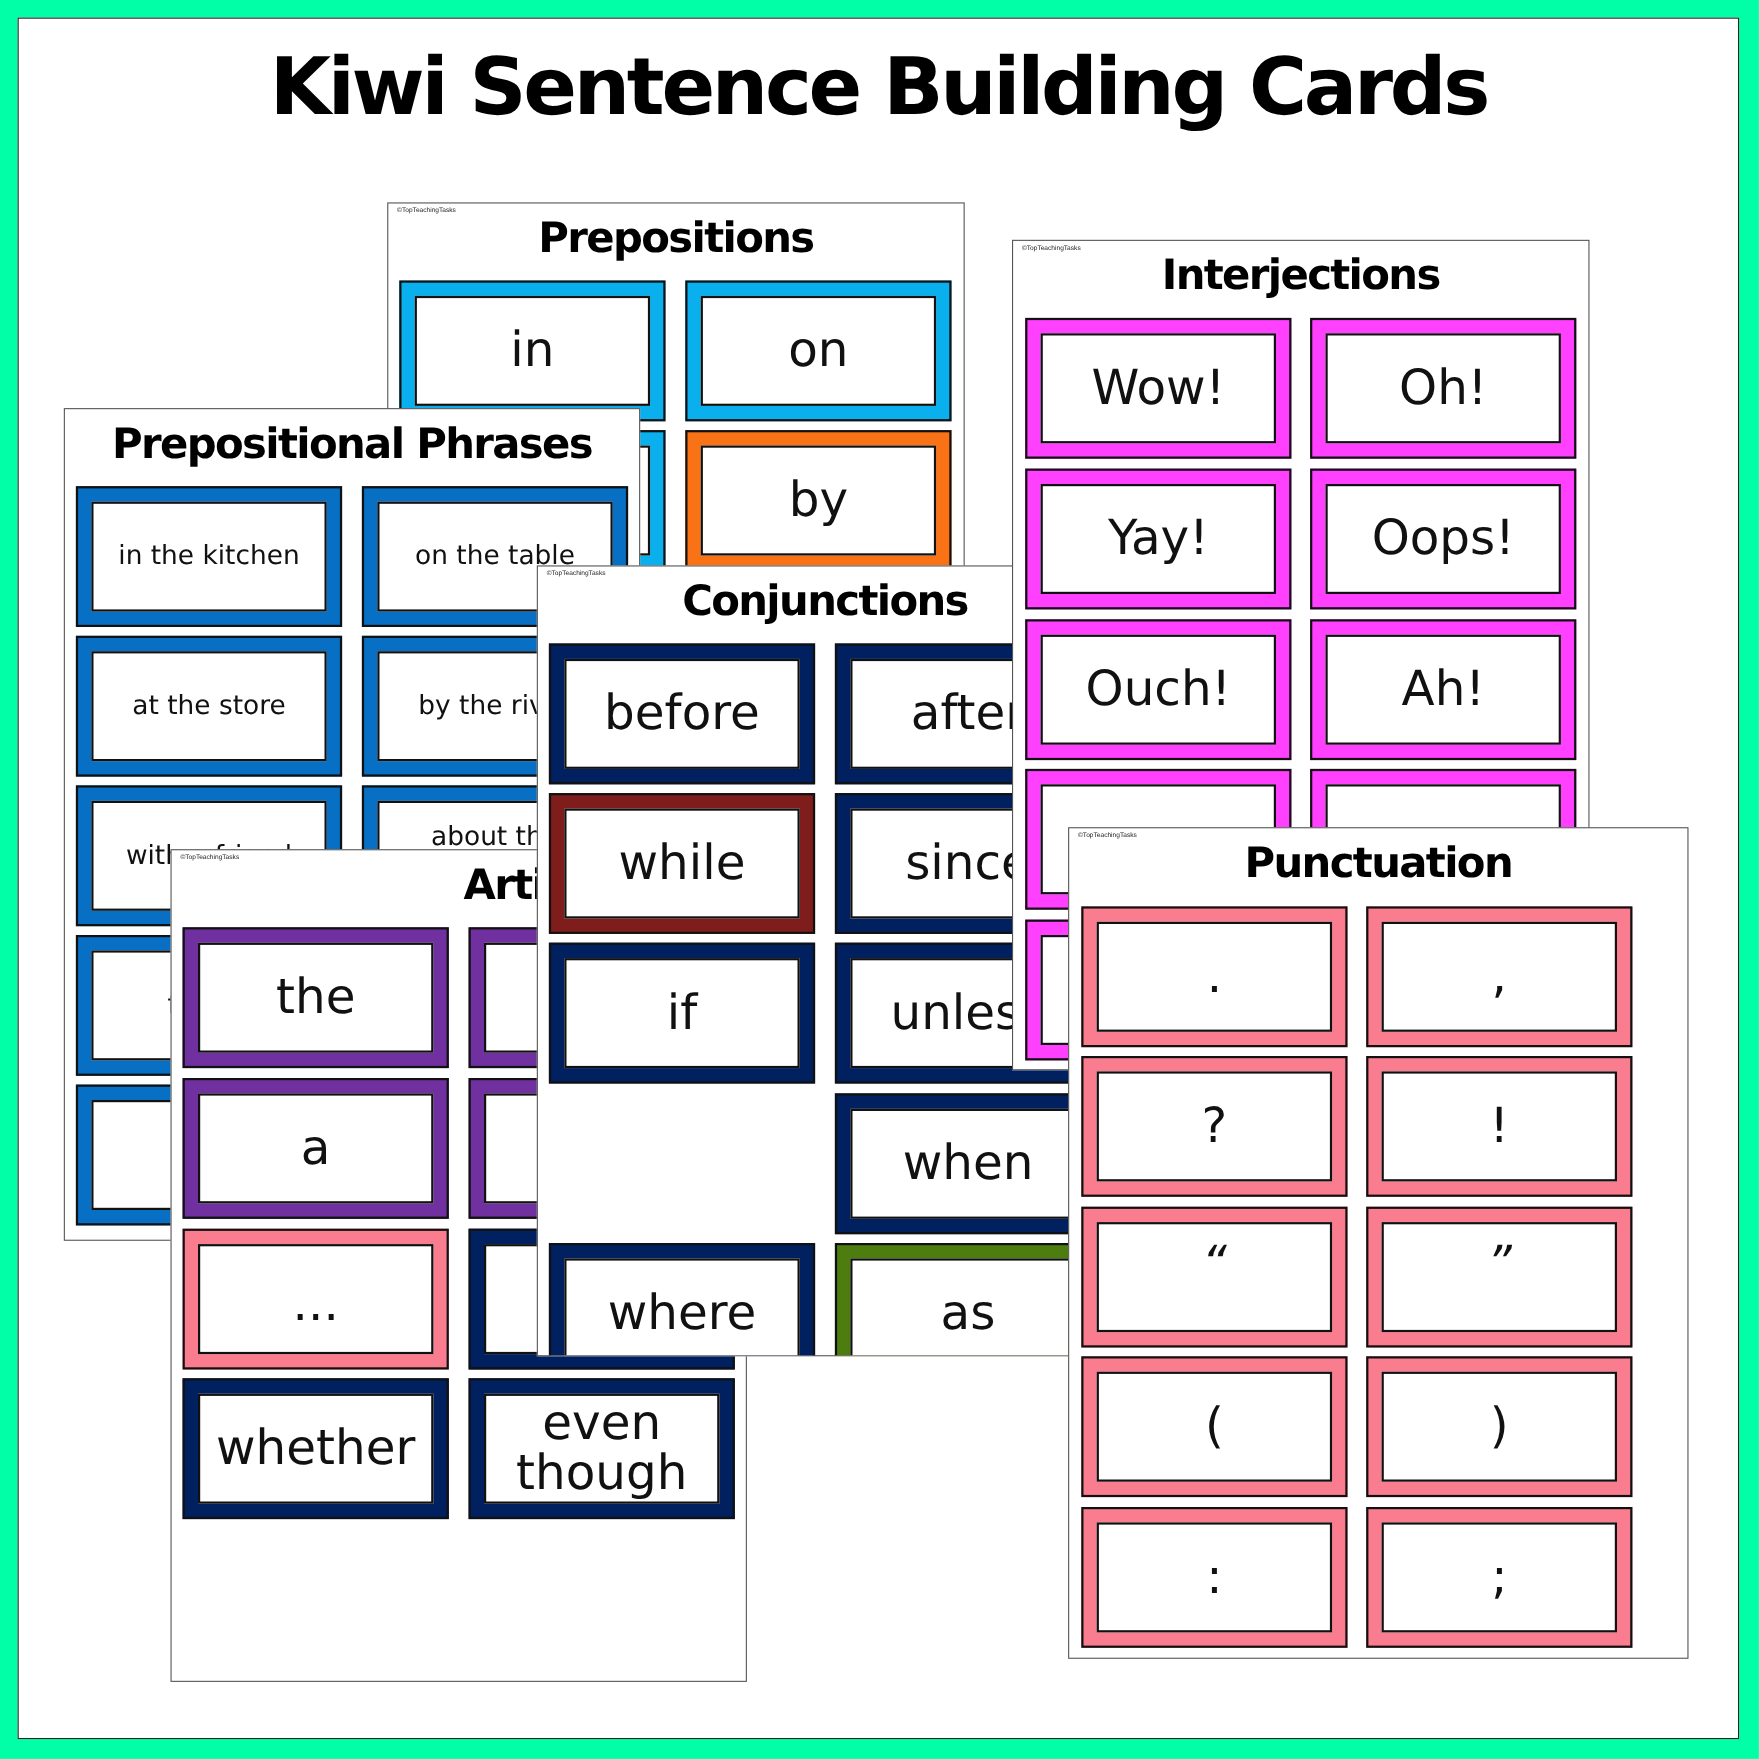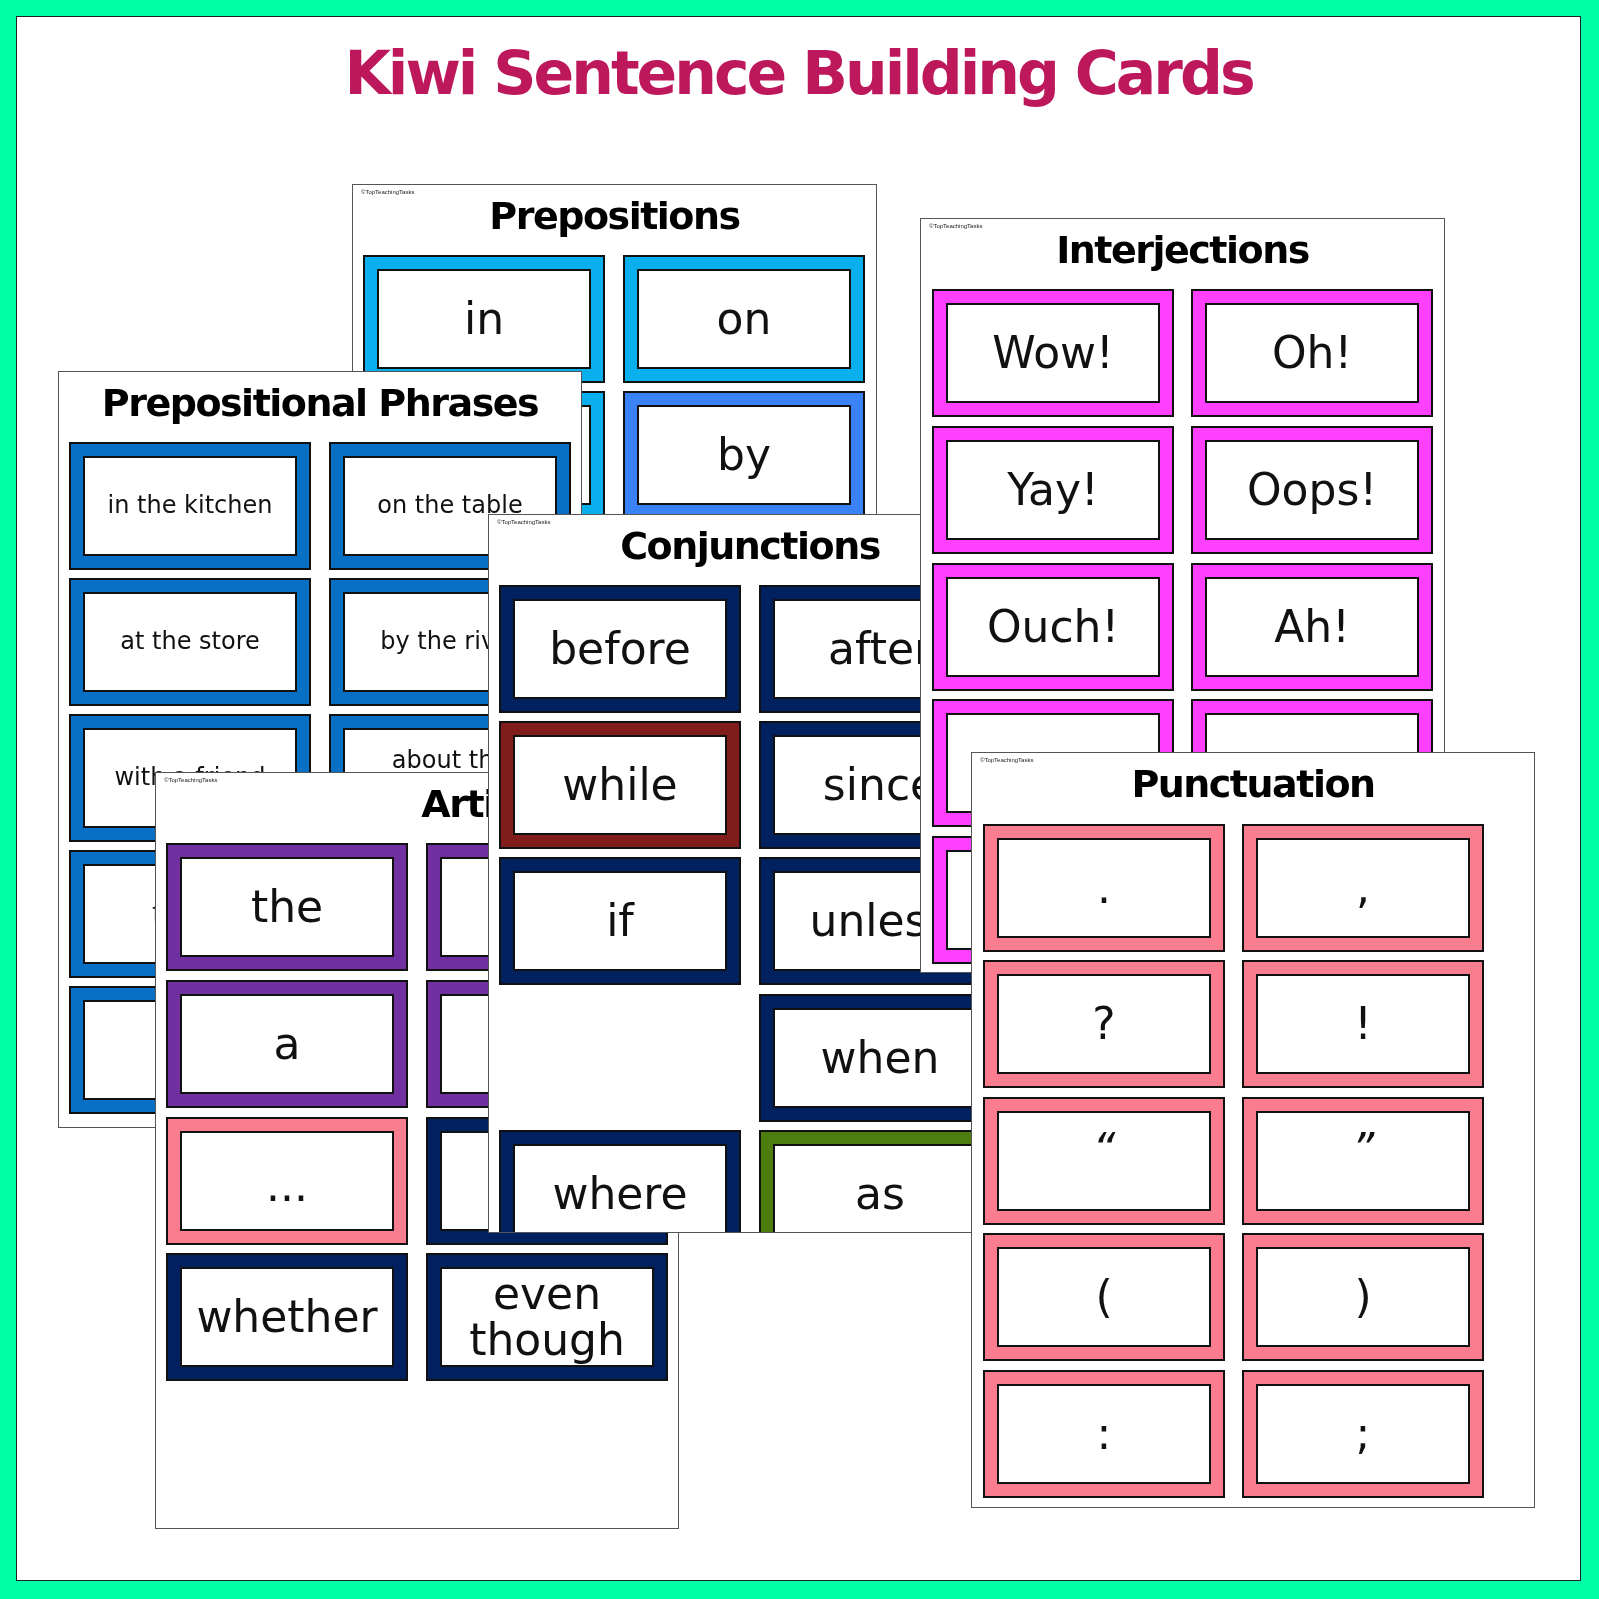--- a/index.html
+++ b/index.html
@@ -1,18 +1,18 @@
 <!DOCTYPE html>
 <html><head>
 <meta charset="utf-8">
 <style>
   html,body{margin:0;padding:0;}
   body{width:1599px;height:1599px;position:relative;overflow:hidden;background:#00FFA6;font-family:"Liberation Sans",sans-serif;}
   .frame{position:absolute;left:16px;top:16px;width:1565px;height:1565px;background:#fff;border:1px solid #222;box-sizing:border-box;overflow:hidden;}
-  .title{position:absolute;left:0;top:26px;width:100%;text-align:center;font-family:"DejaVu Sans",sans-serif;font-weight:bold;font-size:60px;letter-spacing:-3px;color:#be185d;line-height:1;}
+  .title{position:absolute;left:0;top:26px;width:100%;text-align:center;font-family:"DejaVu Sans",sans-serif;font-weight:bold;font-size:72px;letter-spacing:-3px;color:#000000;line-height:1;}
   .sheet{position:absolute;background:#fff;border:1px solid #555;box-sizing:border-box;overflow:hidden;}
   .copyright{position:absolute;left:8px;top:4px;font-size:6px;color:#222;font-family:"Liberation Sans",sans-serif;}
   .sheet-title{position:absolute;left:0;top:12px;width:100%;text-align:center;font-family:"DejaVu Sans",sans-serif;font-weight:bold;font-size:38px;letter-spacing:-1.5px;color:#000;line-height:1;}
   .card{position:absolute;width:242px;height:128px;box-sizing:border-box;border:2px solid #111;}
   .card-inner{position:absolute;left:12px;top:12px;right:12px;bottom:12px;background:#fff;border:2px solid #111;display:flex;align-items:center;justify-content:center;text-align:center;color:#111;font-family:"DejaVu Sans",sans-serif;line-height:1.05;}
   .sz-big .card-inner{font-size:44px;}
   .sz-phrase .card-inner{font-size:24px;}
   .sz-punct .card-inner{font-size:44px;}
 </style>
 </head>
@@ -27,21 +27,21 @@
   <div class="sheet-title">Prepositions</div>
   <div class="card sz-big" style="left:10px;top:70px;background:#0AB0EE;">
       <div class="card-inner">in</div>
     </div>
   <div class="card sz-big" style="left:270px;top:70px;background:#0AB0EE;">
       <div class="card-inner">on</div>
     </div>
   <div class="card sz-big" style="left:10px;top:206px;background:#0AB0EE;">
       <div class="card-inner"></div>
     </div>
-  <div class="card sz-big" style="left:270px;top:206px;background:#3b82f6;">
+  <div class="card sz-big" style="left:270px;top:206px;background:#f97316;">
       <div class="card-inner">by</div>
     </div>
 </div>
 
 <div class="sheet" style="left:58px;top:371px;width:524px;height:757px;z-index:2;">
   <div class="sheet-title" style="top:12px;">Prepositional Phrases</div>
   <div class="card sz-phrase" style="left:10px;top:70px;background:#0870C4;">
       <div class="card-inner">in the kitchen</div>
     </div>
   <div class="card sz-phrase" style="left:270px;top:70px;background:#0870C4;text-decoration:underline;">

